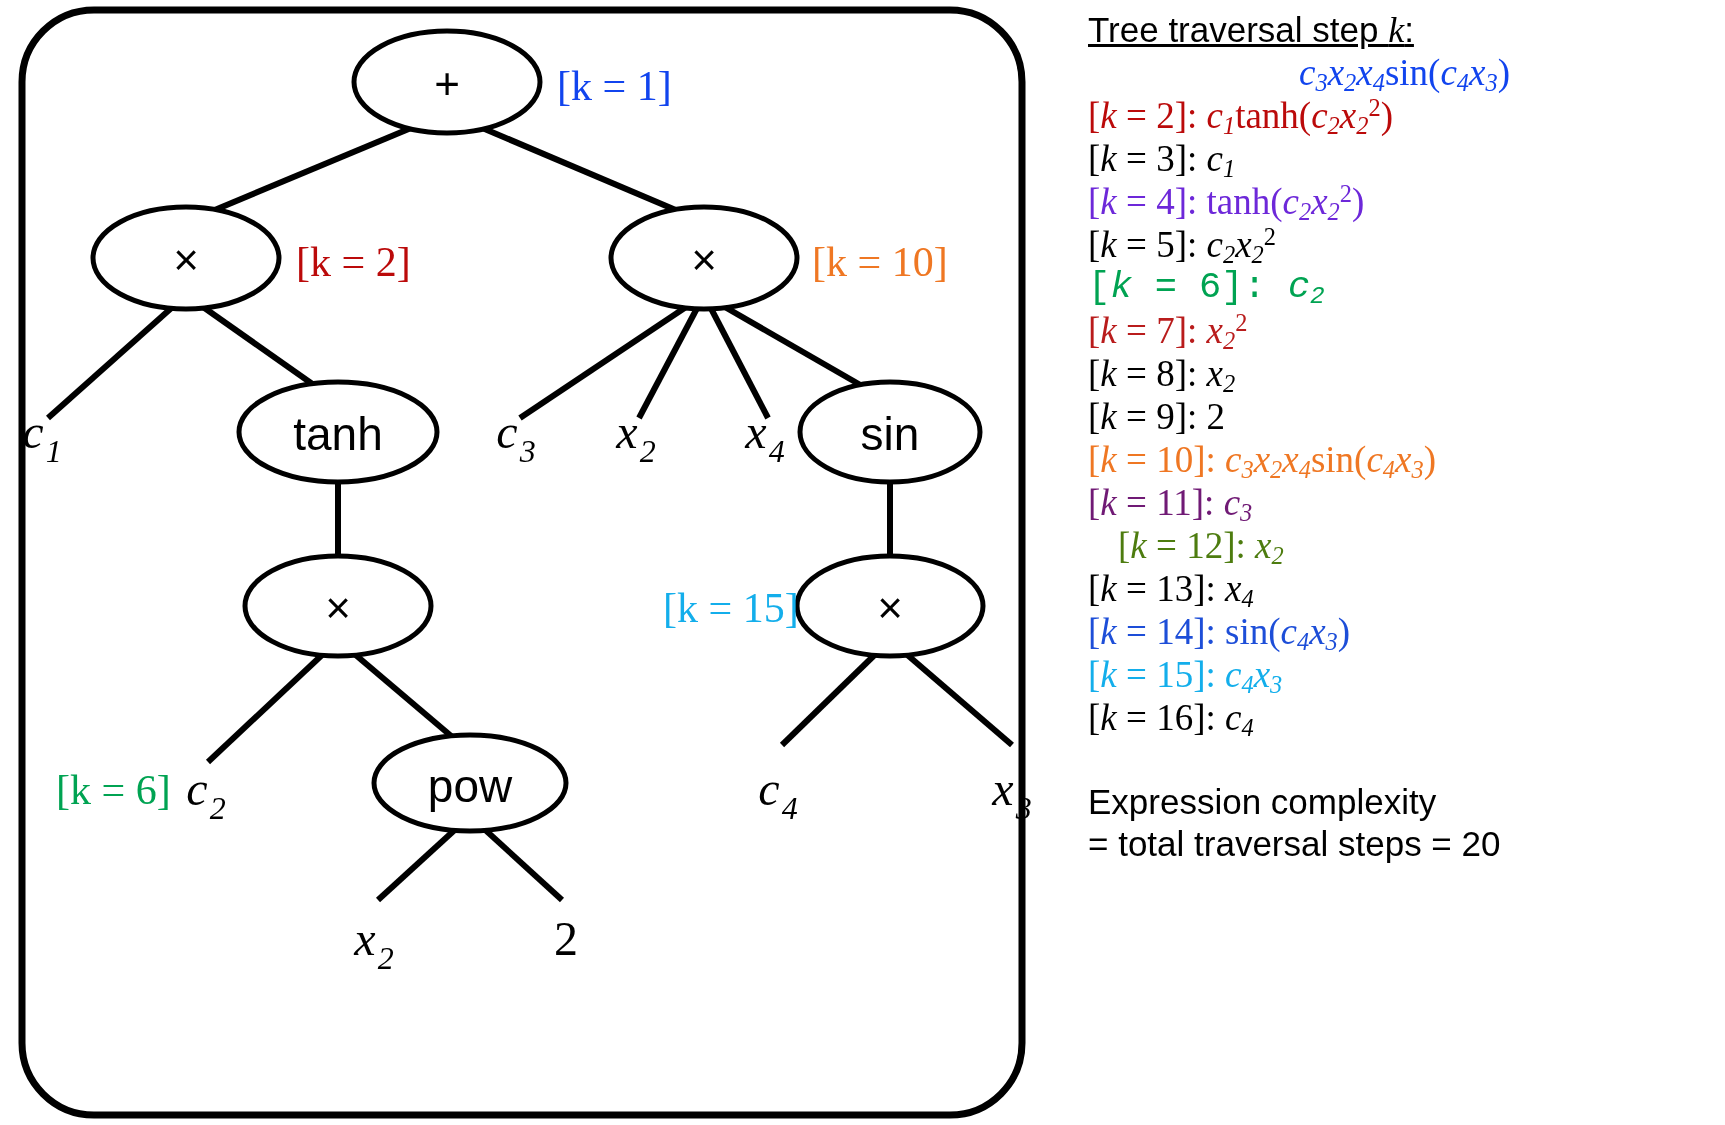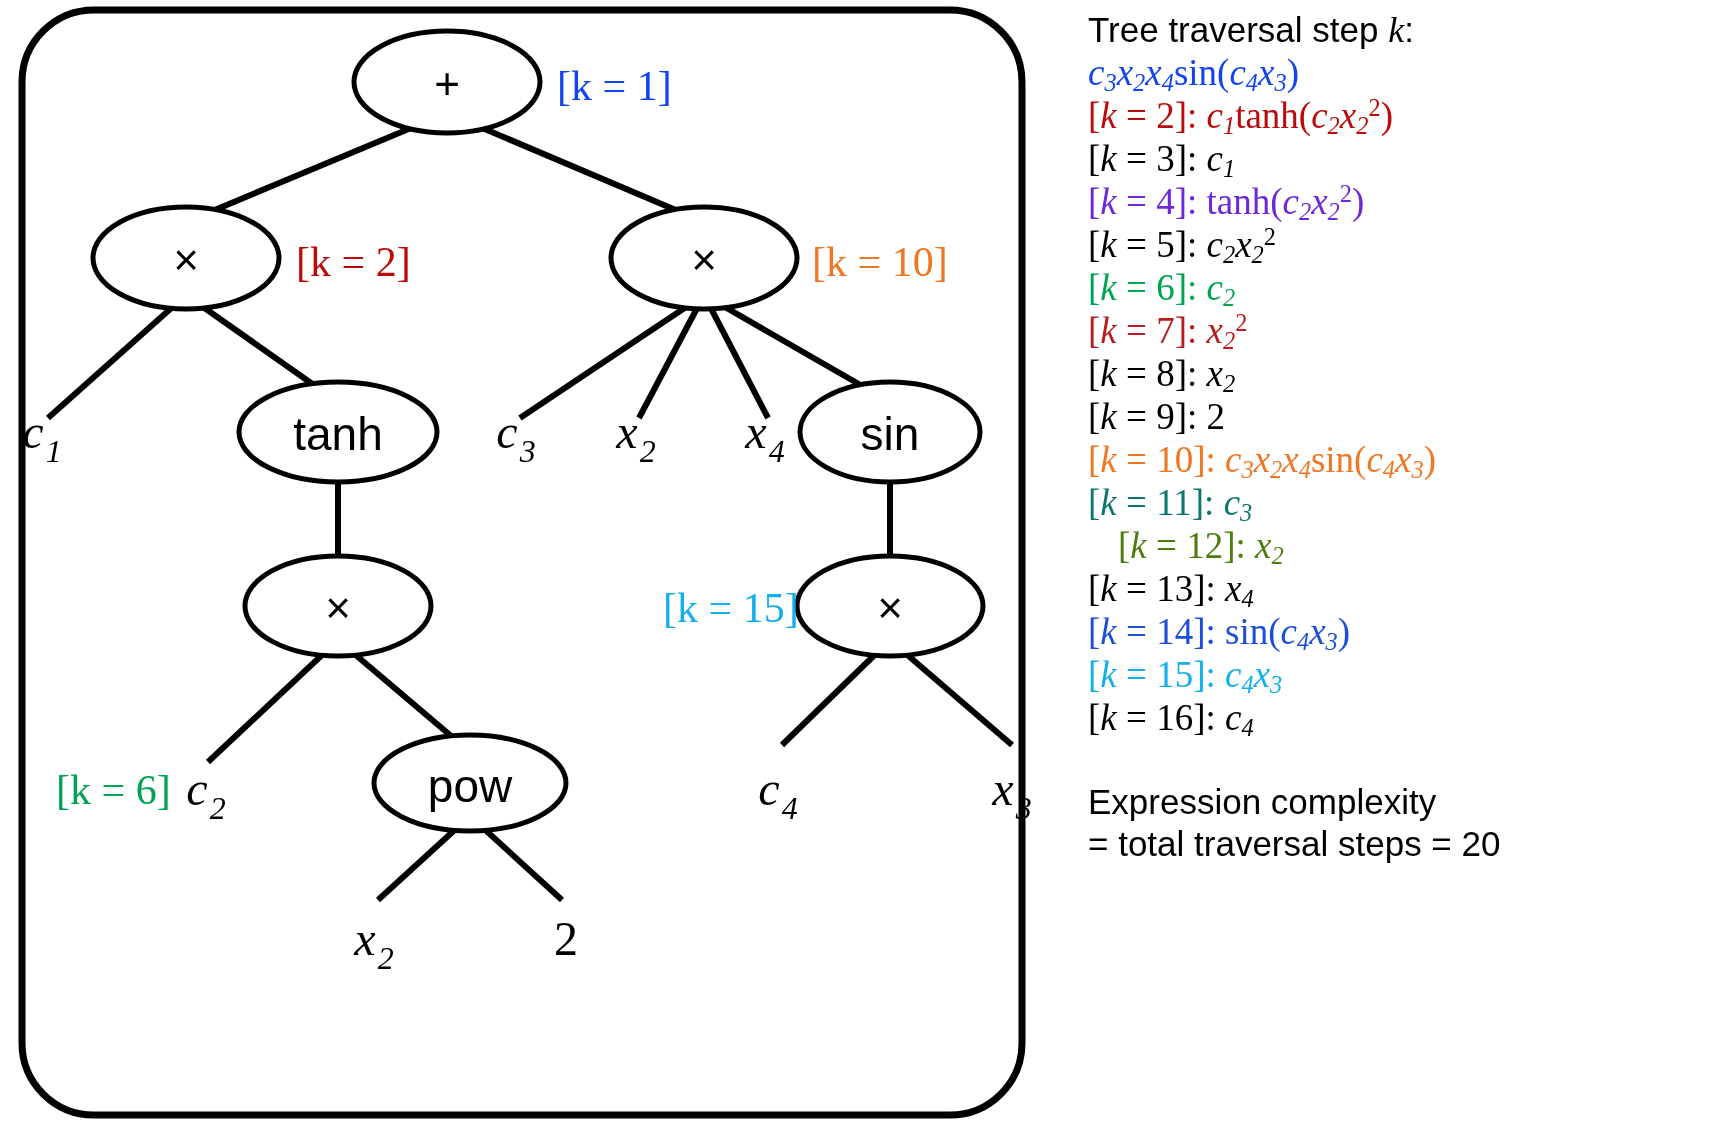--- a/index.html
+++ b/index.html
@@ -97,36 +97,37 @@
     padding: 10px 0 0 0;
     box-sizing: border-box;
   }
   .panel-heading {
     font-family: "Liberation Sans", sans-serif;
     font-size: 35px;
     color: #000000;
     line-height: 1.12;
     white-space: nowrap;
     margin: 0 0 1px 0;
+    text-decoration: underline;
   }
   .panel-heading .mathit {
     font-family: "Liberation Serif", serif;
     font-style: italic;
     font-size: 36px;
   }
   .step-line {
     font-family: "Liberation Serif", serif;
     font-size: 37px;
     line-height: 1.165;
     white-space: nowrap;
     margin: 0;
     height: 43px;
   }
   .step-line.cont {
-    text-align: left;
+    text-align: center;
     padding-right: 4px;
   }
   .it { font-style: italic; }
   .up { font-style: normal; }
   sub {
     font-size: 0.66em;
     font-style: italic;
     vertical-align: -0.25em;
     line-height: 0;
   }
@@ -250,26 +251,26 @@
   <div id="text-panel">
 
     <div class="panel-heading"><span>Tree traversal step </span><span class="mathit">k</span><span>:</span></div>
 
     <div id="steps-list">
         <div class="step-line cont" style="color: rgb(17, 68, 238);"><span><span class="it">c</span><sub>3</sub><span class="it">x</span><sub>2</sub><span class="it">x</span><sub>4</sub><span class="up">sin(</span><span class="it">c</span><sub>4</sub><span class="it">x</span><sub>3</sub><span class="up">)</span></span></div>
         <div class="step-line" style="color: rgb(187, 10, 10);"><span>[<span class="it">k</span> = 2]:</span> <span><span class="it">c</span><sub>1</sub><span class="up">tanh(</span><span class="it">c</span><sub>2</sub><span class="it">x</span><sub>2</sub><sup>2</sup><span class="up">)</span></span></div>
         <div class="step-line" style="color: rgb(0, 0, 0);"><span>[<span class="it">k</span> = 3]:</span> <span><span class="it">c</span><sub>1</sub></span></div>
         <div class="step-line" style="color: #6d28d9;"><span>[<span class="it">k</span> = 4]:</span> <span><span class="up">tanh(</span><span class="it">c</span><sub>2</sub><span class="it">x</span><sub>2</sub><sup>2</sup><span class="up">)</span></span></div>
         <div class="step-line" style="color: rgb(0, 0, 0);"><span>[<span class="it">k</span> = 5]:</span> <span><span class="it">c</span><sub>2</sub><span class="it">x</span><sub>2</sub><sup>2</sup></span></div>
-        <div class="step-line" style="color: rgb(0, 163, 82);"><span>[<span class="it">k</span> = 6]:</span> <span><span class="it">c</span><sub>2</sub></span></div>
+        <div class="step-line" style="color: rgb(0, 163, 82); font-family: Liberation Mono, monospace;"><span>[<span class="it">k</span> = 6]:</span> <span><span class="it">c</span><sub>2</sub></span></div>
         <div class="step-line" style="color: #b91c1c;"><span>[<span class="it">k</span> = 7]:</span> <span><span class="it">x</span><sub>2</sub><sup>2</sup></span></div>
         <div class="step-line" style="color: rgb(0, 0, 0);"><span>[<span class="it">k</span> = 8]:</span> <span><span class="it">x</span><sub>2</sub></span></div>
         <div class="step-line" style="color: rgb(0, 0, 0);"><span>[<span class="it">k</span> = 9]:</span> <span><span class="up">2</span></span></div>
         <div class="step-line" style="color: rgb(239, 119, 35);"><span>[<span class="it">k</span> = 10]:</span> <span><span class="it">c</span><sub>3</sub><span class="it">x</span><sub>2</sub><span class="it">x</span><sub>4</sub><span class="up">sin(</span><span class="it">c</span><sub>4</sub><span class="it">x</span><sub>3</sub><span class="up">)</span></span></div>
-        <div class="step-line" style="color: #0f766e;"><span>[<span class="it">k</span> = 11]:</span> <span><span class="it">c</span><sub>3</sub></span></div>
+        <div class="step-line" style="color: #701a75;"><span>[<span class="it">k</span> = 11]:</span> <span><span class="it">c</span><sub>3</sub></span></div>
         <div class="step-line" style="color: #4d7c0f; margin-left: 30px;"><span>[<span class="it">k</span> = 12]:</span> <span><span class="it">x</span><sub>2</sub></span></div>
         <div class="step-line" style="color: rgb(0, 0, 0);"><span>[<span class="it">k</span> = 13]:</span> <span><span class="it">x</span><sub>4</sub></span></div>
         <div class="step-line" style="color: #1d4ed8;"><span>[<span class="it">k</span> = 14]:</span> <span><span class="up">sin(</span><span class="it">c</span><sub>4</sub><span class="it">x</span><sub>3</sub><span class="up">)</span></span></div>
         <div class="step-line" style="color: rgb(19, 174, 235);"><span>[<span class="it">k</span> = 15]:</span> <span><span class="it">c</span><sub>4</sub><span class="it">x</span><sub>3</sub></span></div>
         <div class="step-line" style="color: rgb(0, 0, 0);"><span>[<span class="it">k</span> = 16]:</span> <span><span class="it">c</span><sub>4</sub></span></div>
       </div>
 
     <div class="footer-block">
       <div>Expression complexity</div>
       <div>= total traversal steps = 20</div>

